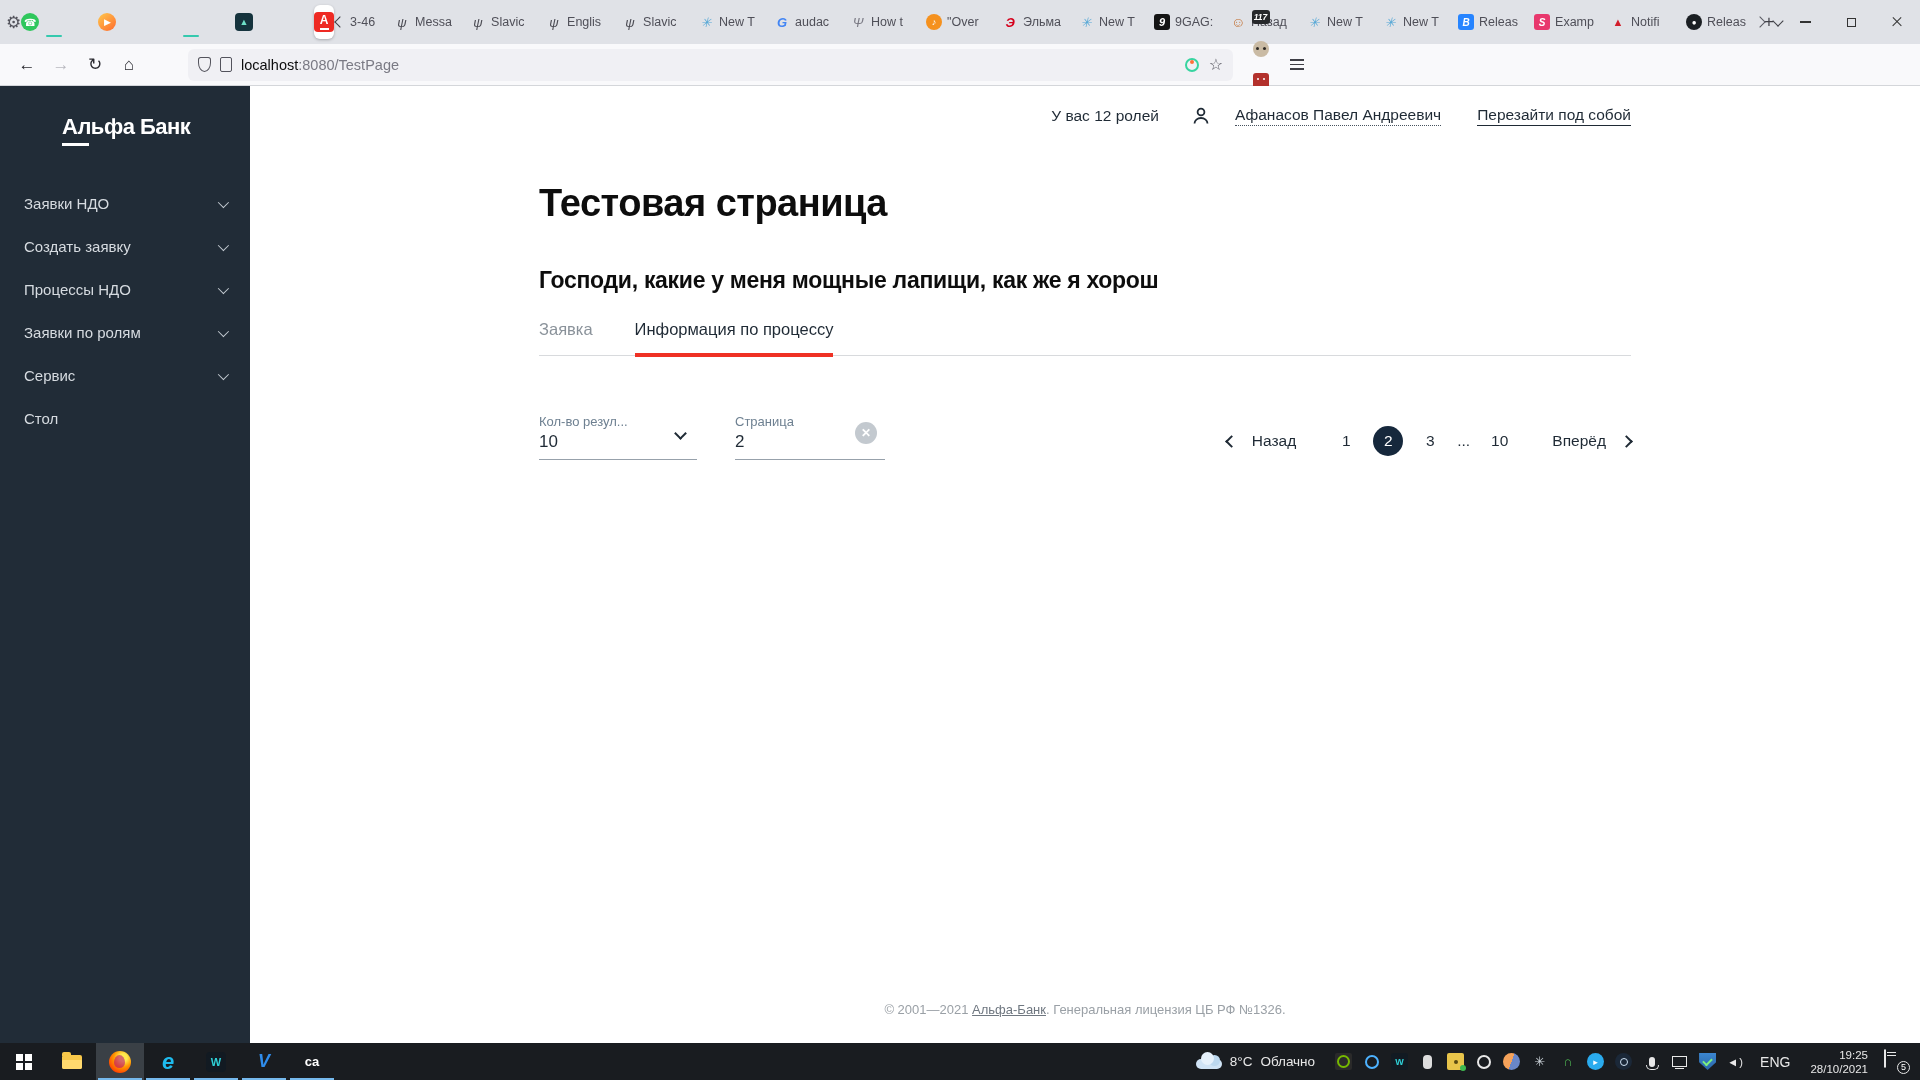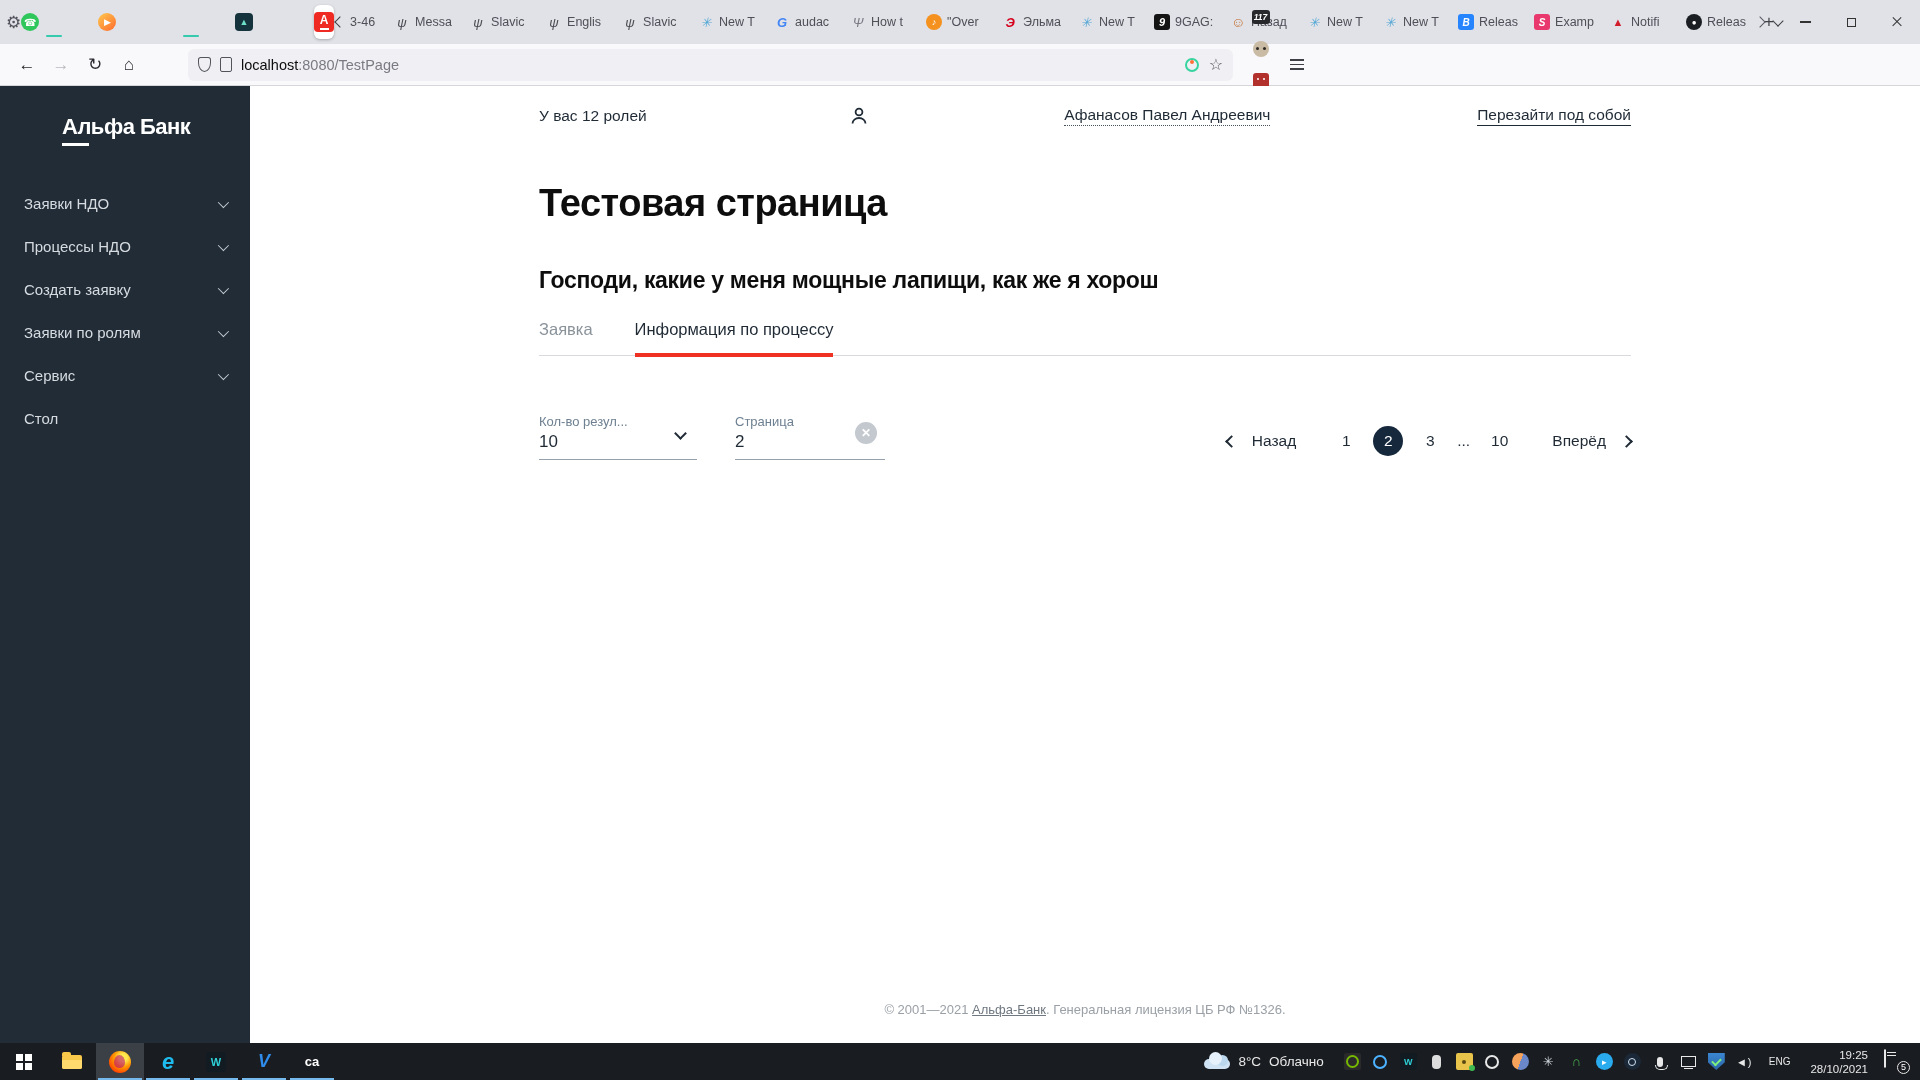--- a/index.html
+++ b/index.html
@@ -95,21 +95,21 @@
   .sidebar { width:250px; background:#212c37; color:#d6dbe0; flex:0 0 auto; padding-top:28px; }
   .logo { padding-left:62px; font-size:22px; font-weight:700; color:#fff; letter-spacing:-0.5px; }
   .logo-underline { width:27px; height:3px; background:#fff; margin:3px 0 0 62px; }
   .menu { margin-top:36px; list-style:none; }
   .menu li { height:43px; display:flex; align-items:center; justify-content:space-between; padding:0 24px; font-size:15px; cursor:default; }
   .mchev { width:8px; height:8px; border-right:1.6px solid #c3cad1; border-bottom:1.6px solid #c3cad1; transform:rotate(45deg) translateY(-2px); }
 
   
   .main { flex:1; position:relative; background:#fff; }
   .container { width:1092px; margin:0 auto; }
-  .userbar { display:flex; align-items:center; justify-content:space-between; gap:8px; padding-top:20px; font-size:15.5px; color:#1f2a35; }
+  .userbar { display:flex; align-items:center; justify-content:flex-end; gap:24px; padding-top:20px; font-size:15.5px; color:#1f2a35; }
   .roles { margin-right:8px; }
   .person-icon { width:20px; height:20px; }
   .uname { border-bottom:1.5px dotted #47525e; padding-bottom:1px; cursor:pointer; }
   .relogin { border-bottom:1.5px solid #1f2a35; padding-bottom:1px; margin-left:12px; cursor:pointer; }
   .page-title { margin-top:56px; font-size:38px; font-weight:800; color:#0d0d0d; letter-spacing:-0.5px; }
   .page-subtitle { margin-top:42px; font-size:23px; font-weight:700; color:#0d0d0d; letter-spacing:-0.3px; }
   .apptabs { margin-top:26px; display:flex; gap:42px; border-bottom:1px solid #d8dadd; }
   .apptab { padding-bottom:16px; font-size:16.5px; color:#8a929a; position:relative; cursor:pointer; }
   .apptab.active { color:#1f2a35; }
   .apptab.active::after { content:""; position:absolute; left:0; right:0; bottom:-2px; height:4px; background:#ef3124; }
@@ -173,21 +173,21 @@
   .steam::before { content:""; width:6px; height:6px; border:1.6px solid #cfe3f5; border-radius:50%; }
   .mic { position:relative; }
   .mic::before { content:""; width:6px; height:10px; background:#e8e8e8; border-radius:3px; display:block; }
   .mic::after { content:""; position:absolute; bottom:0; left:3px; width:11px; height:4px; border:1.5px solid #e8e8e8; border-top:none; border-radius:0 0 6px 6px; }
   .net { position:relative; }
   .net::before { content:""; width:13px; height:9px; border:1.5px solid #e8e8e8; display:block; }
   .net::after { content:""; position:absolute; bottom:1px; left:4px; width:9px; height:1.5px; background:#e8e8e8; }
   .defender { background:linear-gradient(180deg,#3b86d1,#2a66a8); clip-path:polygon(0 0,100% 0,100% 55%,50% 100%,0 55%); position:relative; }
   .defender::before { content:""; width:7px; height:4px; border-left:2px solid #7ef07e; border-bottom:2px solid #7ef07e; transform:rotate(-45deg); margin-top:-2px; }
   .vol { color:#e8e8e8; font-size:11px; letter-spacing:1px; }
-  .lang { font-size:10px; padding:0 4px; }
+  .lang { font-size:14px; padding:0 4px; }
   .clock { text-align:right; font-size:11.5px; line-height:14px; padding:0 4px; }
   .notif { position:relative; width:26px; height:24px; }
   .notif-icon { width:16px; height:13px; border:1.6px solid #e8e8e8; border-radius:2px; position:relative; background:#191c20; }
   .notif-icon::before { content:""; position:absolute; top:2px; left:2px; width:9px; height:1.4px; background:#e8e8e8; box-shadow:0 3px 0 #e8e8e8; }
   .notif-badge { position:absolute; right:0; bottom:0; width:13px; height:13px; border:1.2px solid #e8e8e8; border-radius:50%; background:#191c20; color:#fff; font-size:9px; display:flex; align-items:center; justify-content:center; }
 </style>
 </head>
 <body>
 
 <div class="screen">
@@ -374,25 +374,25 @@
 
     <aside class="sidebar">
       <div class="logo">Альфа Банк</div>
       <div class="logo-underline"></div>
       <ul class="menu">
         <li>
             <span>Заявки НДО</span>
             <span class="mchev"></span>
           </li>
         <li>
-            <span>Процессы НДО</span>
+            <span>Создать заявку</span>
             <span class="mchev"></span>
           </li>
         <li>
-            <span>Создать заявку</span>
+            <span>Процессы НДО</span>
             <span class="mchev"></span>
           </li>
         <li>
             <span>Заявки по ролям</span>
             <span class="mchev"></span>
           </li>
         <li>
             <span>Сервис</span>
             <span class="mchev"></span>
           </li>

